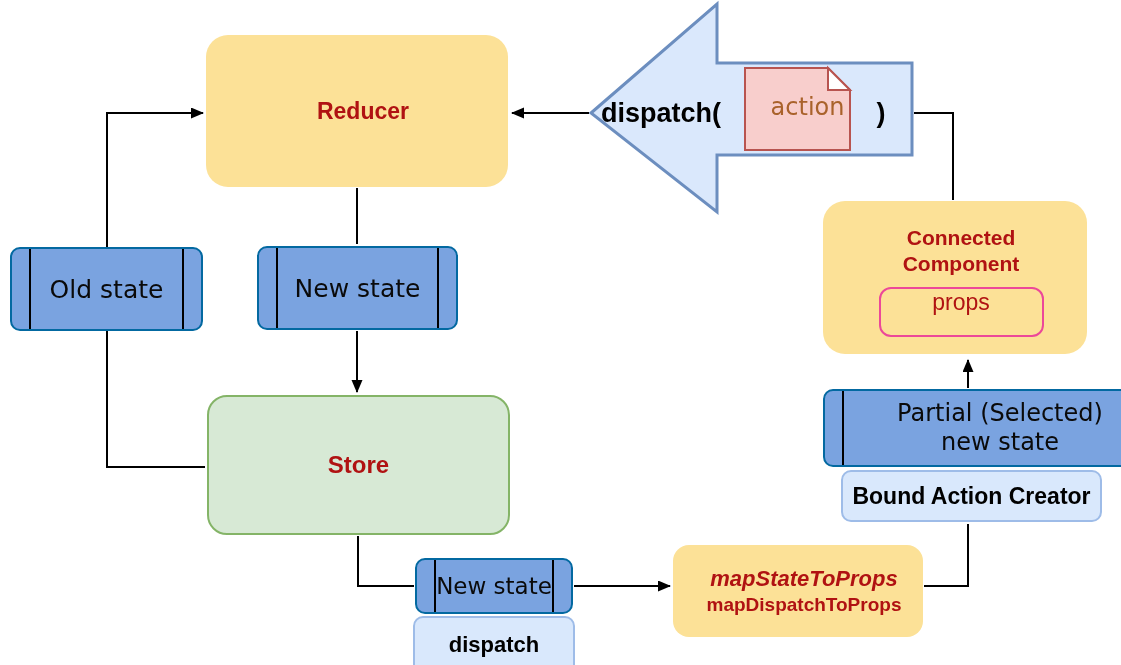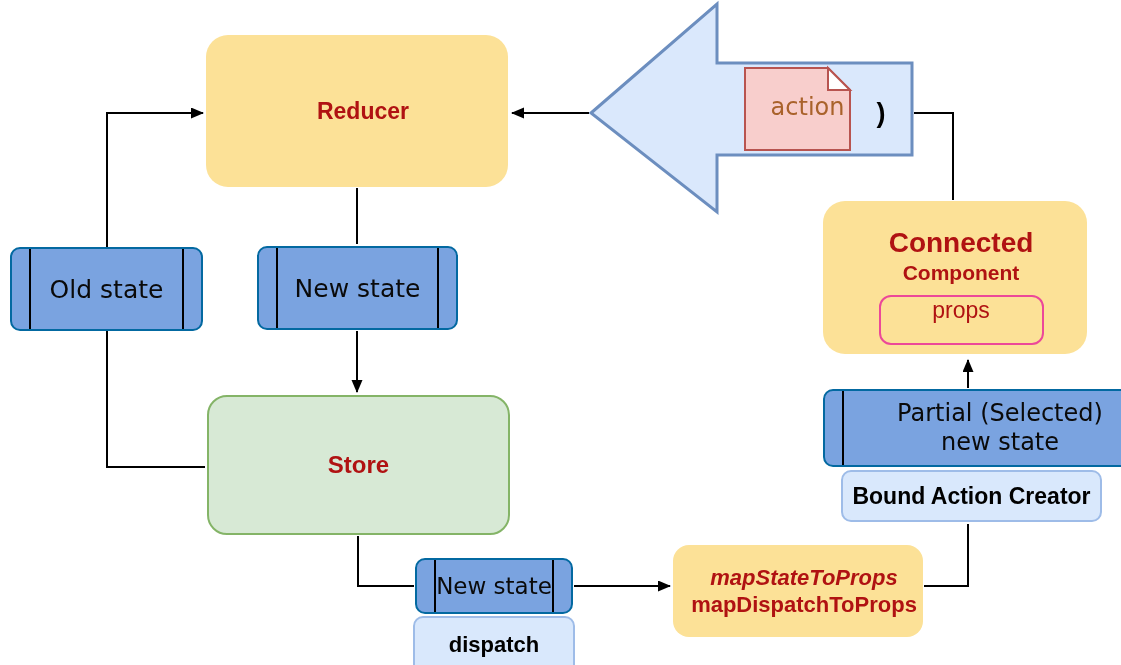--- a/index.html
+++ b/index.html
@@ -45,20 +45,21 @@
     <path d="M357,331 V392" fill="none" stroke="var(--connector,#000)" stroke-width="2" marker-end="url(#arr)"></path>
     <path d="M107,331 V467 H205" fill="none" stroke="var(--connector,#000)" stroke-width="2"></path>
     <path d="M358,536 V586 H414" fill="none" stroke="var(--connector,#000)" stroke-width="2"></path>
     <path d="M574,586 H670" fill="none" stroke="var(--connector,#000)" stroke-width="2" marker-end="url(#arr)"></path>
     <path d="M924,586 H968 V524" fill="none" stroke="var(--connector,#000)" stroke-width="2"></path>
     <path d="M968,388 V360" fill="none" stroke="var(--connector,#000)" stroke-width="2" marker-end="url(#arr)"></path>
     <path d="M953,200 V113 H914" fill="none" stroke="var(--connector,#000)" stroke-width="2"></path>
     <path d="M589,113 H512" fill="none" stroke="var(--connector,#000)" stroke-width="2" marker-end="url(#arr)"></path>
   </svg>
 
+  <span class="arrow-text" style="left:601px; top:113px;">dispatch(</span>
   <div class="node" style="left:745px; top:68px; width:105px; height:78px; z-index:3;padding-left:20px;">
     <span class="black-label" style="font-size:24px; color:var(--note-text,#A9622B);">action</span>
   </div>
   <span class="arrow-text" style="left:850px; top:113px; width:62px; text-align:center;">)</span>
 
   <div class="node yellow" style="left:206px; top:35px; width:302px; height:152px;">
     <span class="red-bold" style="font-size:23px;">Reducer</span>
   </div>
 
   <div class="node blue-proc" style="left:10px; top:247px; width:193px; height:84px;">
@@ -76,33 +77,33 @@
   <div class="node blue-proc" style="left:415px; top:558px; width:158px; height:56px;">
     <span class="black-label" style="font-size:23px;">New state</span>
   </div>
 
   <div class="node lightblue" style="left:413px; top:616px; width:162px; height:58px;">
     <span class="bold-black" style="font-size:22px;">dispatch</span>
   </div>
 
   <div class="node yellow" style="left:673px; top:545px; width:250px; height:92px; border-radius:16px;">
     <span class="red-bold" style="font-size:22px; line-height:1.25;font-style:italic;">mapStateToProps</span>
-    <span class="red-bold" style="font-size:22px; line-height:1.25;">mapDispatchToProps</span>
+    <span class="red-bold" style="font-size:19px; line-height:1.25;">mapDispatchToProps</span>
   </div>
 
   <div class="node lightblue" style="left:841px; top:470px; width:261px; height:52px;">
     <span class="bold-black" style="font-size:23px;">Bound Action Creator</span>
   </div>
 
   <div class="node blue-proc" style="left:823px; top:389px; width:329px; height:78px;padding-left:25px;">
     <span class="black-label" style="font-size:24px; line-height:1.2;">Partial (Selected)</span>
     <span class="black-label" style="font-size:24px; line-height:1.2;">new state</span>
   </div>
 
   <div class="node yellow" style="left:823px; top:201px; width:264px; height:153px; justify-content:flex-start; padding-top:24px;">
-    <span class="red-bold" style="font-size:28px; line-height:1.25;">Connected</span>
+    <span class="red-bold" style="font-size:21px; line-height:1.25;">Connected</span>
     <span class="red-bold" style="font-size:21px; line-height:1.25;">Component</span>
     <div class="props-box">
       <span style="font-size:23px; color:var(--red-text,#B01212); font-family:'Liberation Sans',sans-serif;">props</span>
     </div>
   </div>
 
 </div>
 
 </body></html>

